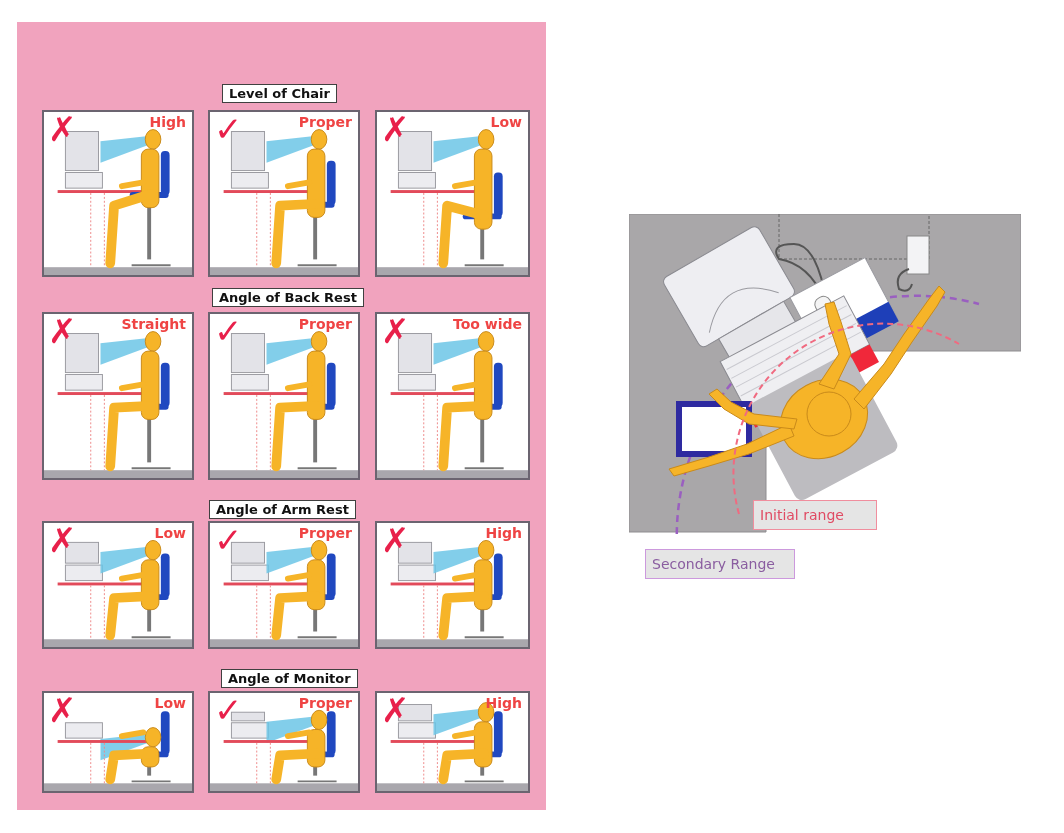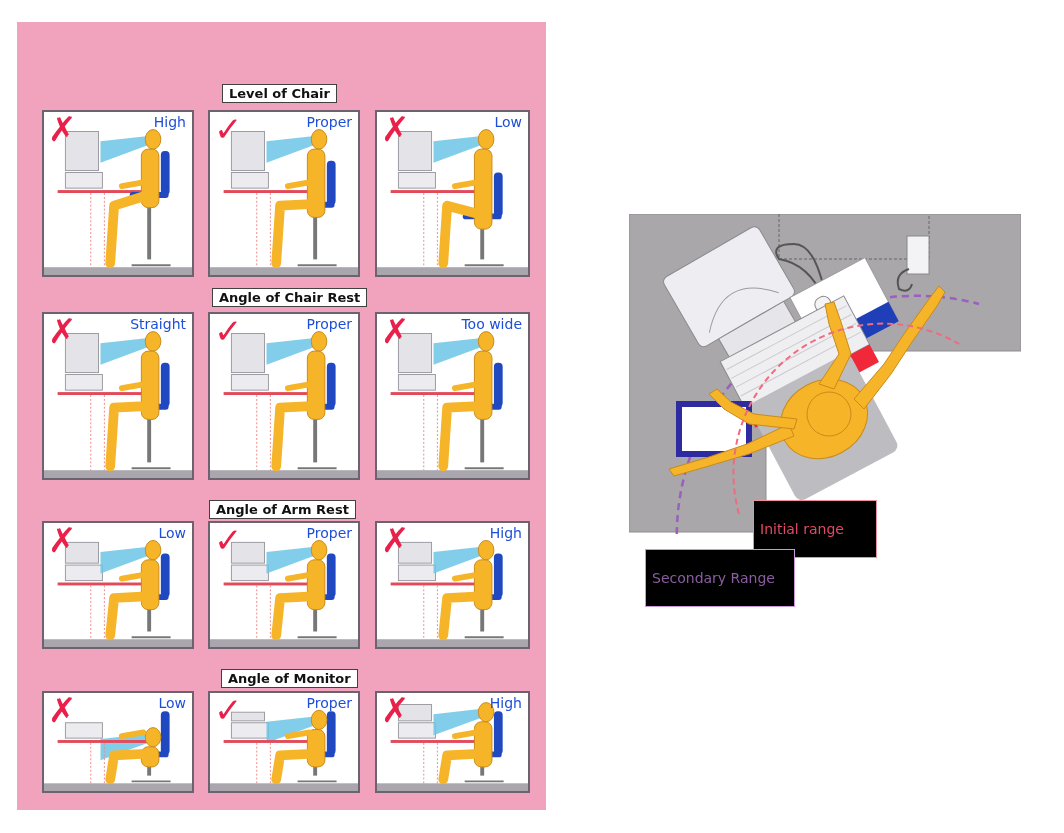--- a/index.html
+++ b/index.html
@@ -2,36 +2,36 @@
 <html><head>
 <meta charset="utf-8">
 <style>
   html, body { margin:0; padding:0; background:#ffffff; }
   body { width:1064px; height:833px; position:relative; overflow:hidden; font-family:"DejaVu Sans", sans-serif; }
   .poster { position:absolute; left:17px; top:22px; width:529px; height:788px; background:#f1a3be; }
   .poster-title { position:absolute; left:0; top:12px; width:529px; text-align:center; font-size:22px; font-weight:bold; color:#111; letter-spacing:-0.3px; }
   .section-label { position:absolute; background:#fff; border:1px solid #404040; font-size:13px; font-weight:bold; color:#111; padding:1px 6px; white-space:nowrap; }
   .panel { position:absolute; background:#fff; border:2px solid #6b6470; box-sizing:border-box; overflow:hidden; }
   .panel svg { position:absolute; left:0; top:0; width:100%; height:100%; }
-  .panel-label { position:absolute; right:6px; top:2px; font-size:14px; font-weight:normal; color:#1d4ed8; }
+  .panel-label { position:absolute; right:6px; top:2px; font-size:14px; font-weight:bold; color:#ef4444; }
   .mark { position:absolute; left:4px; top:0px; font-size:34px; font-weight:bold; color:#e8204a; line-height:1; }
   .diagram { position:absolute; left:629px; top:214px; width:392px; height:320px; }
   .diagram svg { position:absolute; left:0; top:0; }
-  .range-label { position:absolute; background:#000000; font-size:14px; padding:20px 6px; white-space:nowrap; }
+  .range-label { position:absolute; background:#e5e5e5; font-size:14px; padding:6px 6px; white-space:nowrap; }
   .range-initial { border:1px solid #f08e9e; color:#e04a63; left:753px; top:500px; width:110px; }
   .range-secondary { border:1px solid #cc99dd; color:#8a5da0; left:645px; top:549px; width:136px; }
 </style>
 </head>
 <body>
 
 <div class="poster">
 
   <div class="section-label" style="left:205px;top:62px;">Level of Chair</div>
 
-  <div class="section-label" style="left:195px;top:266px;">Angle of Chair Rest</div>
+  <div class="section-label" style="left:195px;top:266px;">Angle of Back Rest</div>
 
   <div class="section-label" style="left:192px;top:478px;">Angle of Arm Rest</div>
 
   <div class="section-label" style="left:204px;top:647px;">Angle of Monitor</div>
 </div>
 
 <div id="panels">
     <div class="panel" style="left: 42px; top: 110px; width: 152px; height: 167px;">
       <svg viewBox="0 0 152 167" preserveAspectRatio="none">
         <rect x="0" y="159" width="152" height="8" fill="#a9a7ad"></rect>

